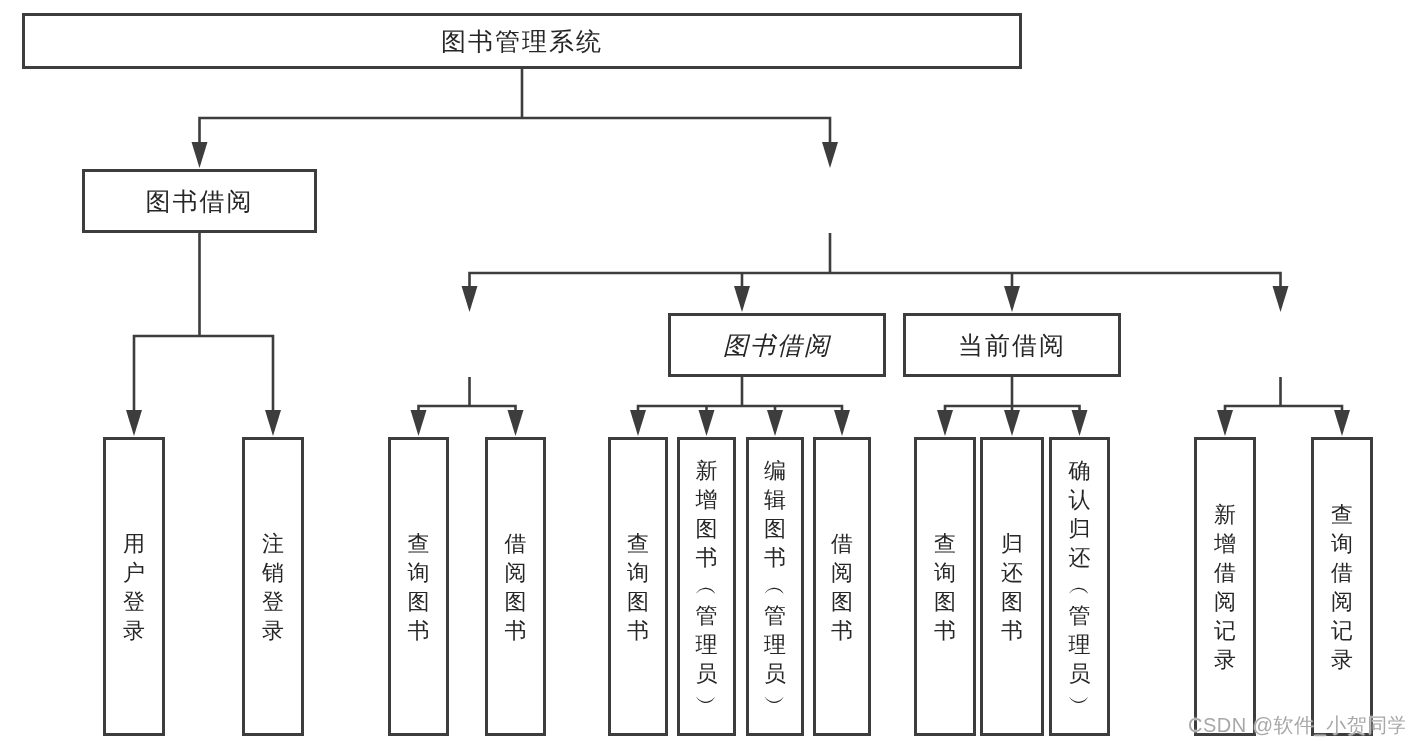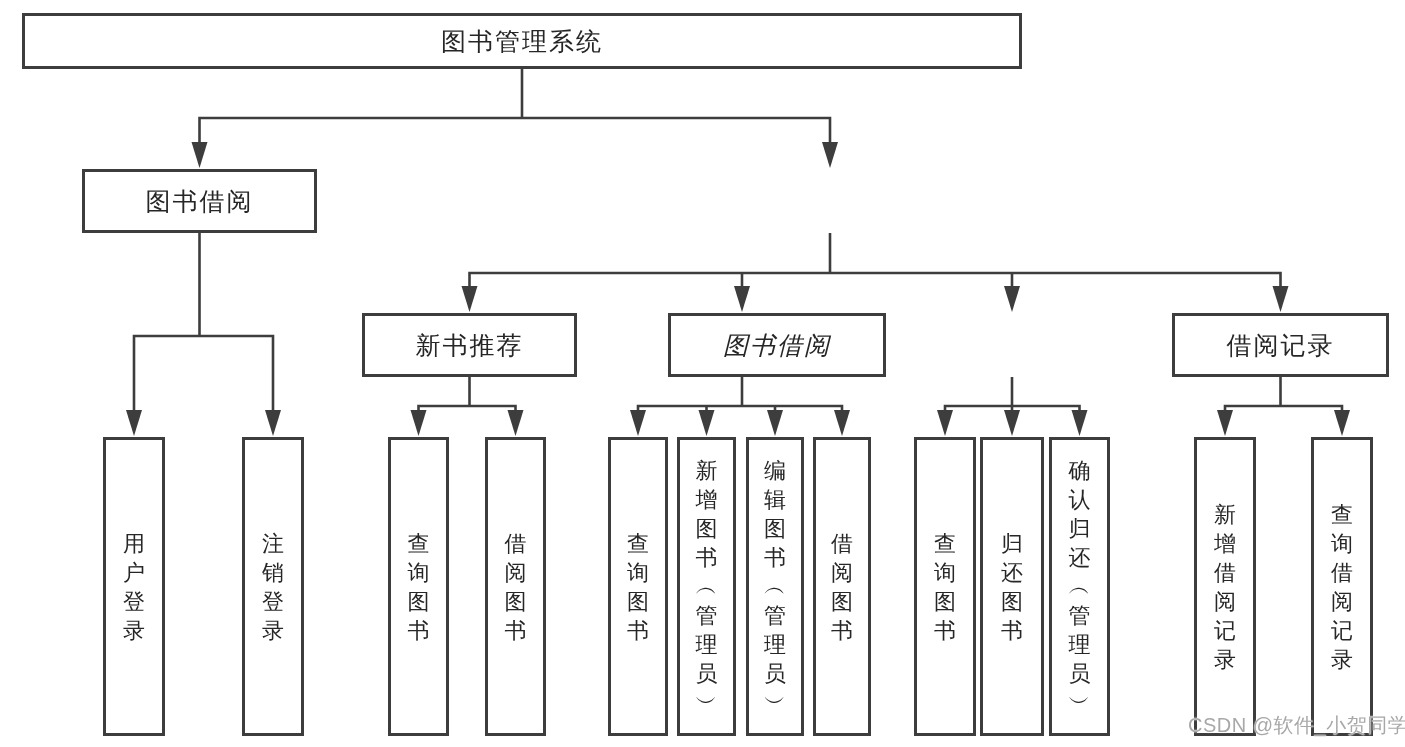--- a/index.html
+++ b/index.html
@@ -83,23 +83,22 @@
     <polygon points="1004,410 1020,410 1012,436"></polygon>
     <polygon points="1071.5,410 1087.5,410 1079.5,436"></polygon>
     <polygon points="1217,410 1233,410 1225,436"></polygon>
     <polygon points="1334,410 1350,410 1342,436"></polygon>
   </svg>
 
   <div class="node h-node" style="left:22px;top:13px;width:1000px;height:56px;">图书管理系统</div>
 
   <div class="node h-node" style="left:82px;top:169px;width:235px;height:64px;">图书借阅</div>
 
-  <div class="node h-node" style="left:362px;top:313px;width:215px;height:64px;">新书推荐</div>
   <div class="node h-node" style="left:668px;top:313px;width:218px;height:64px;font-style:italic;">图书借阅</div>
-  <div class="node h-node" style="left:1172px;top:313px;width:217px;height:64px;">借阅记录</div>
+  <div class="node h-node" style="left:903px;top:313px;width:218px;height:64px;">当前借阅</div>
 
   <div class="node v-node" style="left:103px;top:437px;width:62px;height:299px;">
       <span>用</span>
       <span>户</span>
       <span>登</span>
       <span>录</span>
     </div>
   <div class="node v-node" style="left:242px;top:437px;width:62px;height:299px;">
       <span>注</span>
       <span>销</span>

